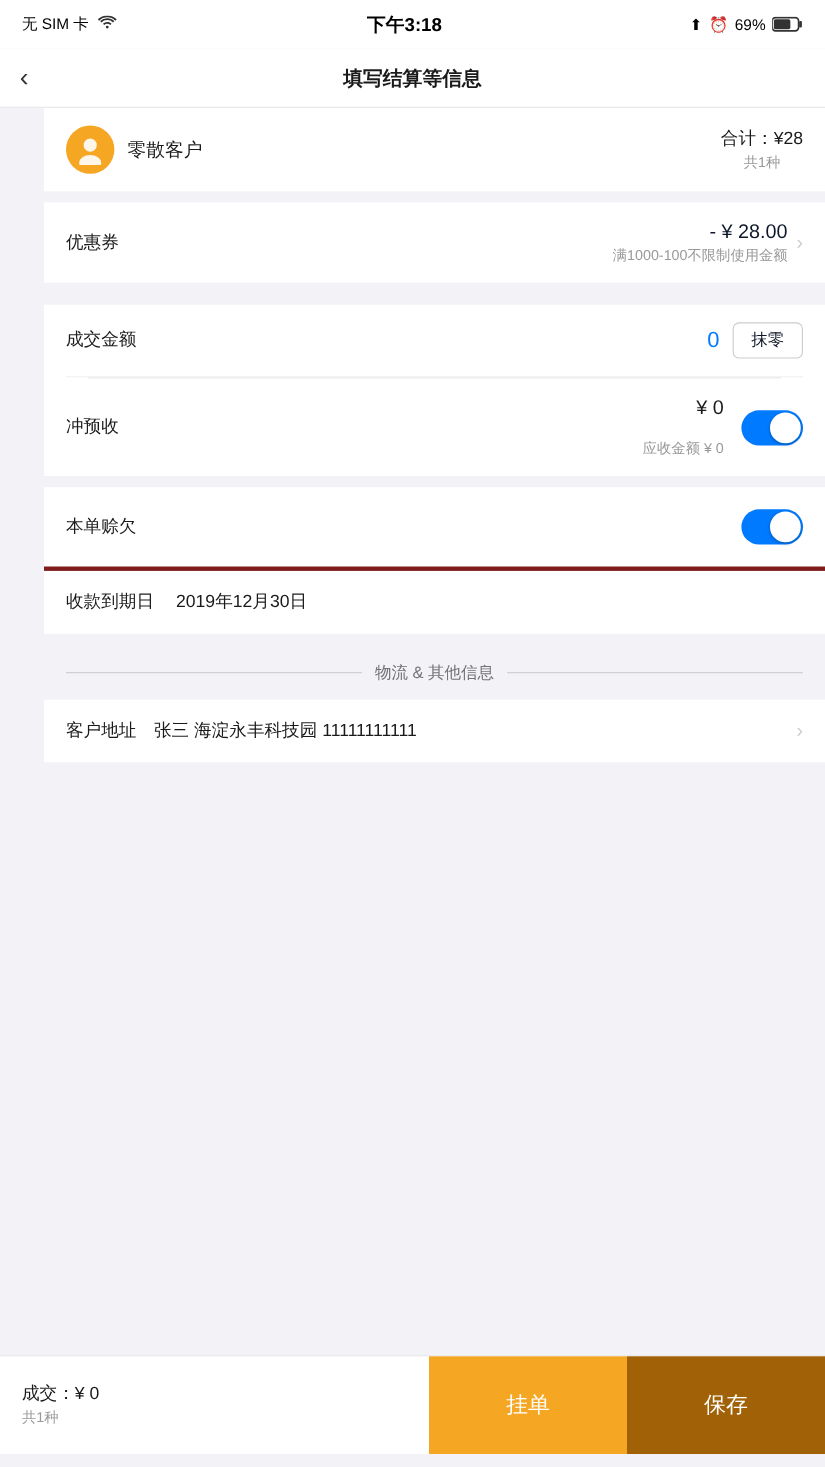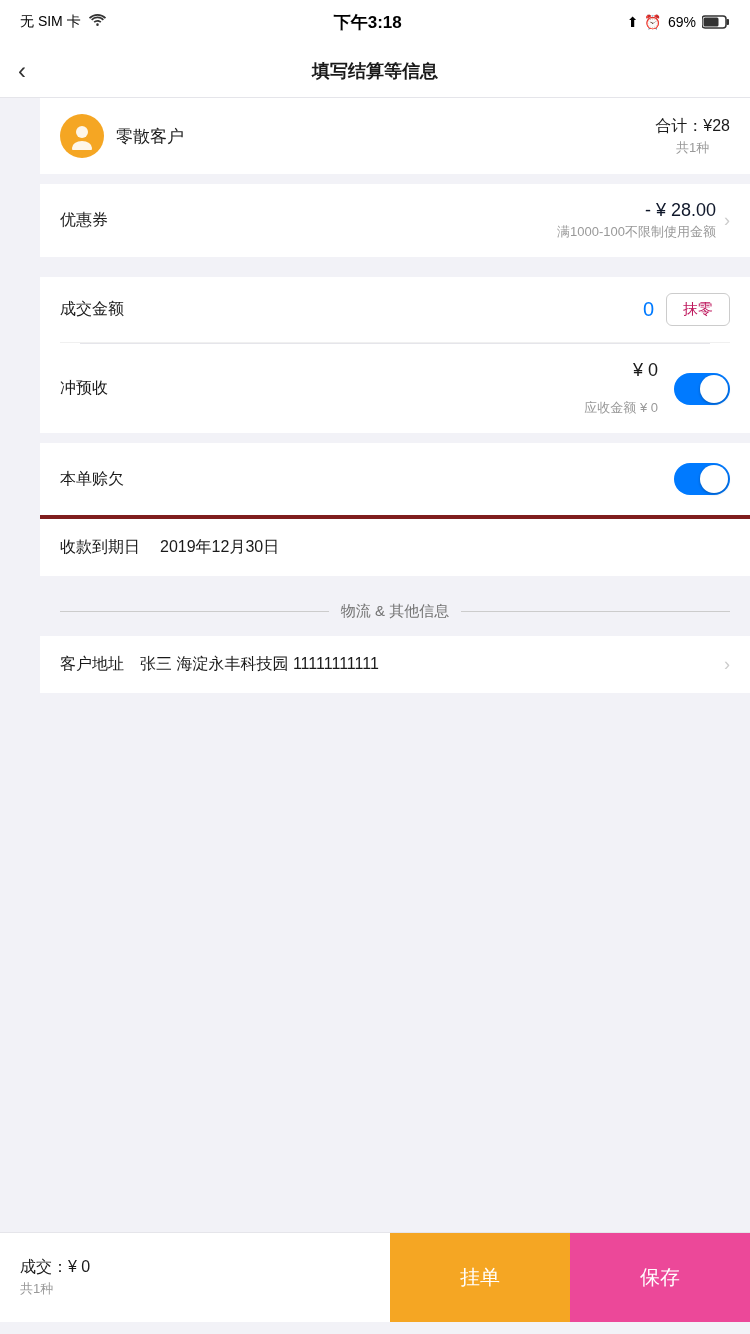--- a/index.html
+++ b/index.html
@@ -163,21 +163,21 @@
     .amount-value {
       font-size: 20px;
       color: #007aff;
       font-weight: 500;
     }
     .round-btn {
       border: 1px solid #ccc;
       border-radius: 6px;
       padding: 6px 16px;
       font-size: 15px;
-      color: #be185d;
+      color: #0f172a;
       background: #fff;
       cursor: pointer;
     }
     .sub-text {
       font-size: 13px;
       color: #999;
       text-align: right;
       padding-bottom: 12px;
     }
 
@@ -307,21 +307,21 @@
       font-size: 20px;
       color: #fff;
       cursor: pointer;
       display: flex;
       align-items: center;
       justify-content: center;
     }
     .btn-save {
       width: 180px;
       height: 100%;
-      background: #ec4899;
+      background: #a16207;
       border: none;
       font-size: 20px;
       color: #fff;
       cursor: pointer;
       display: flex;
       align-items: center;
       justify-content: center;
     }
 
     .coupon-row-wrapper {

